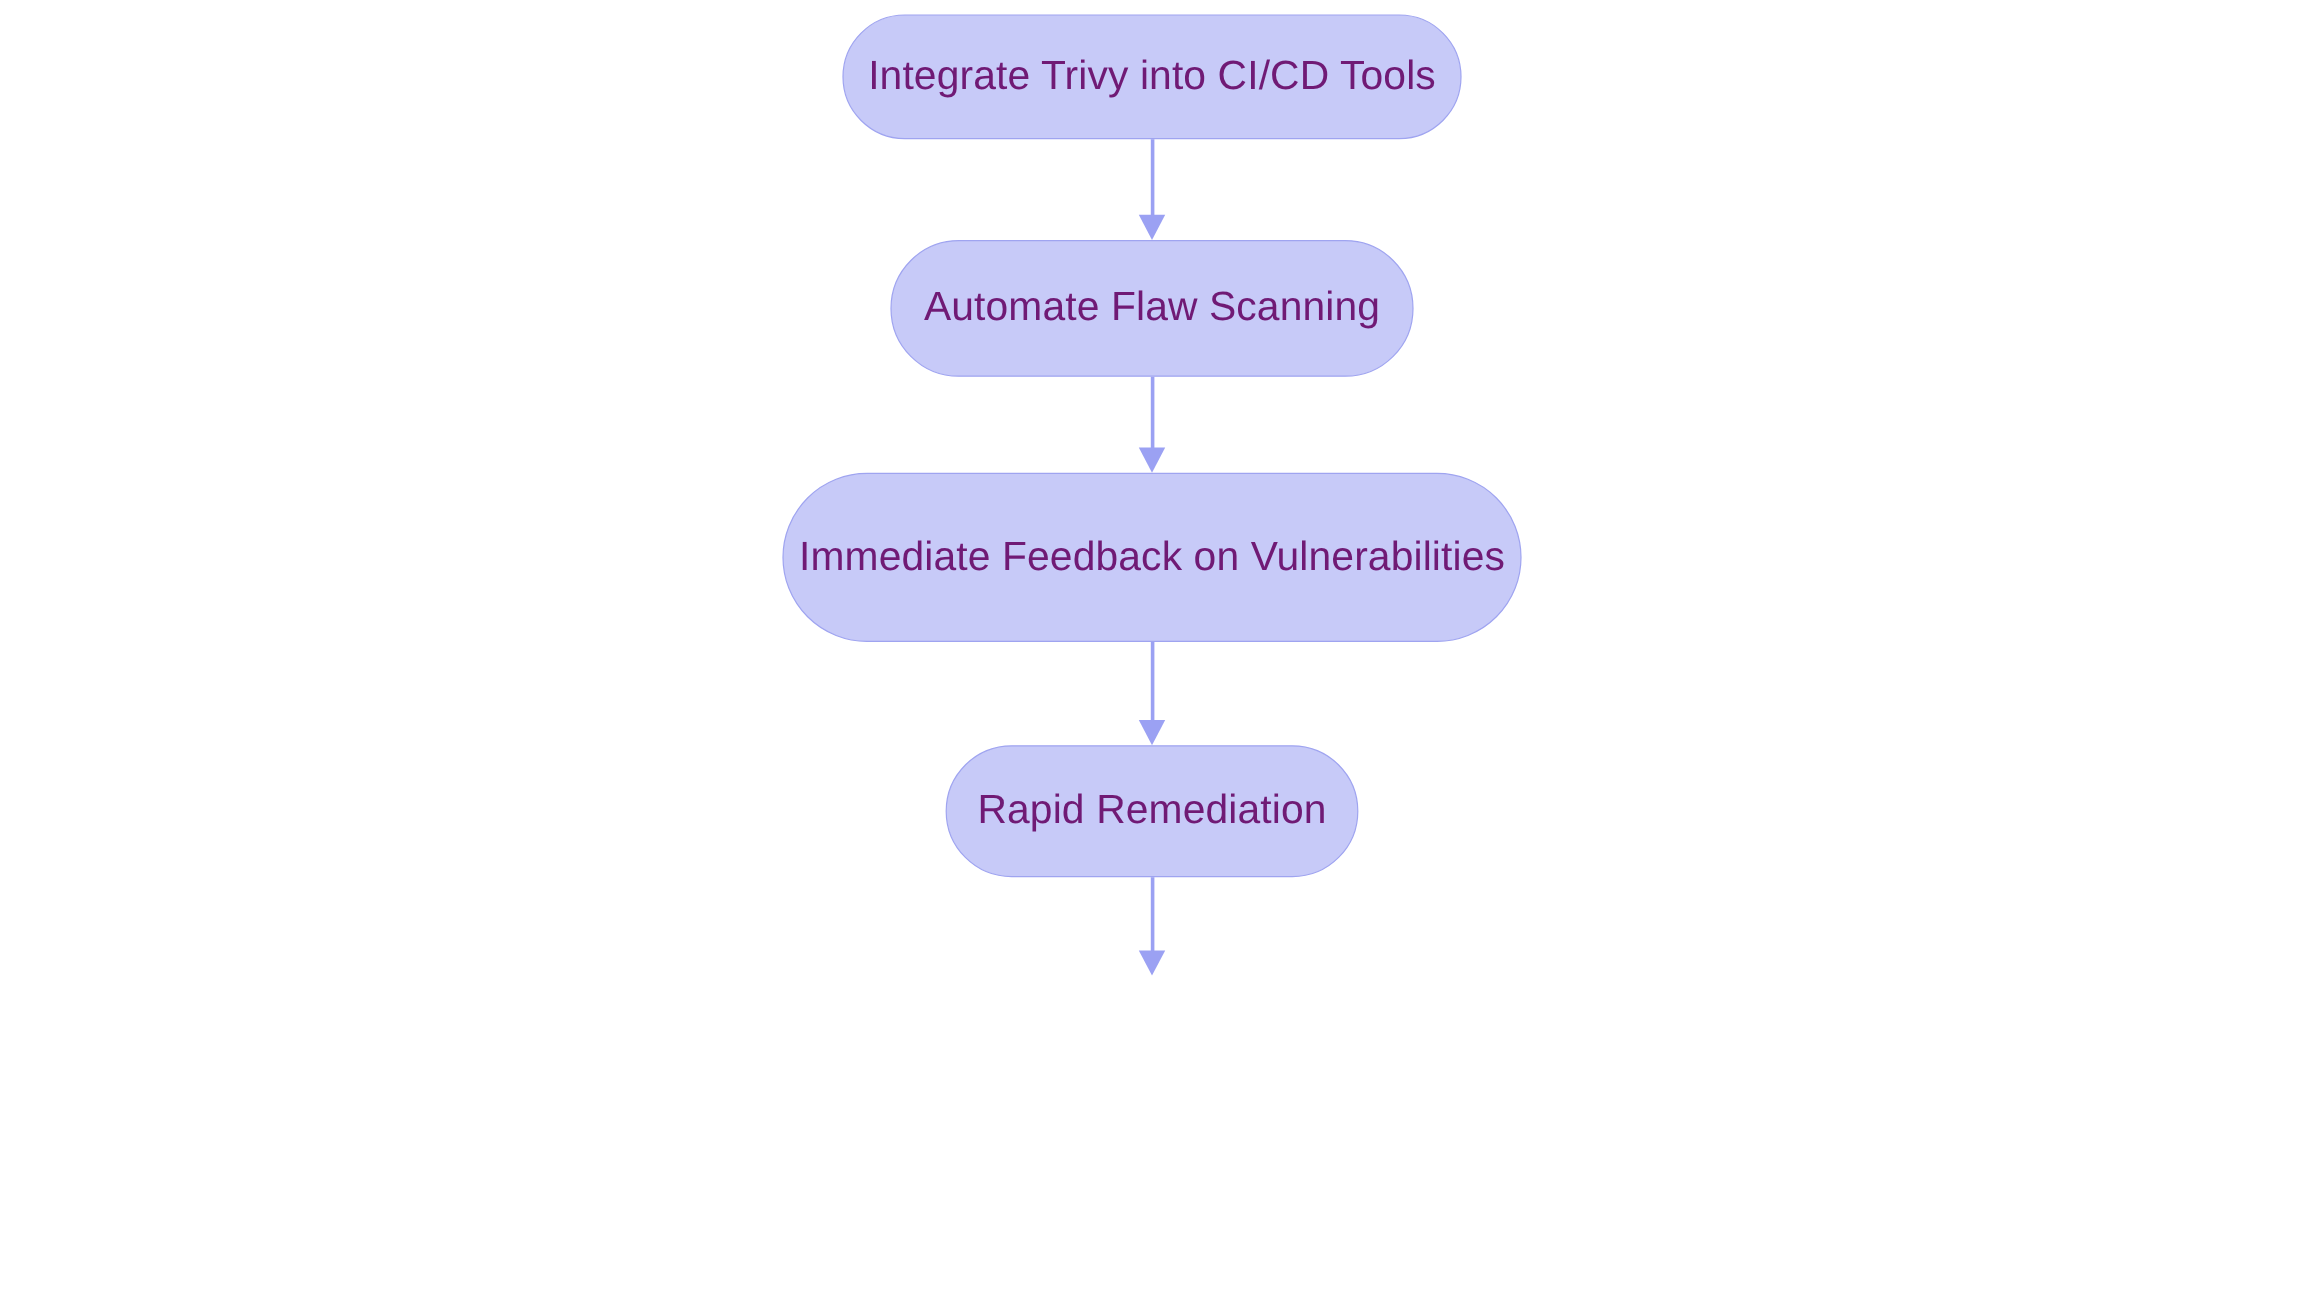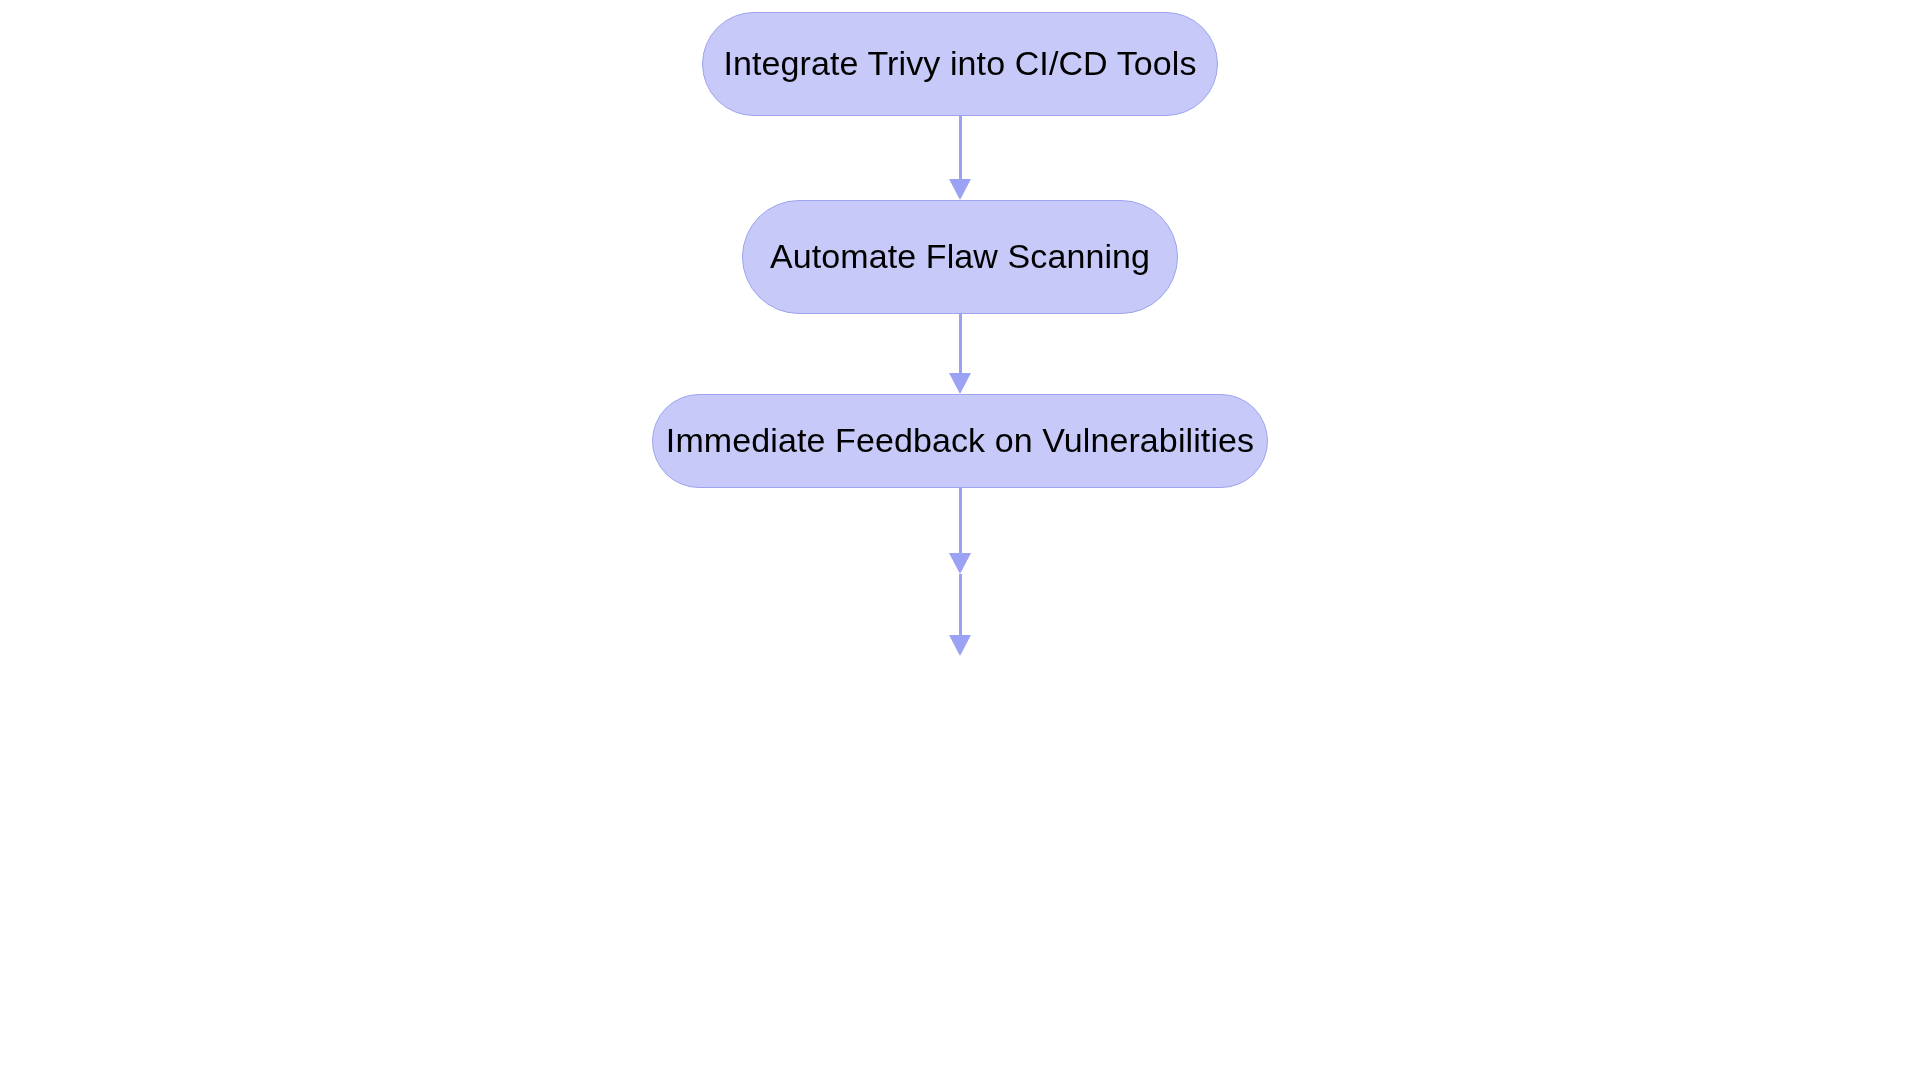--- a/index.html
+++ b/index.html
@@ -33,38 +33,38 @@
   }
 
   .node {
     box-sizing: border-box;
     display: flex;
     align-items: center;
     justify-content: center;
     background: #c7caf8;
     border: 1.6px solid #9fa4f0;
     border-radius: 999px;
-    color: #000000;
+    color: #701a75;
     font-size: 34px;
     font-weight: 400;
     letter-spacing: 0.1px;
     line-height: 1;
     white-space: nowrap;
     padding: 0 46px;
   }
 
   .node-label {
     display: block;
     transform: translateY(-1px);
   }
 
   
   .node-0 { width: 516px; height: 104px; margin-top: 12px; }
   .node-1 { width: 436px; height: 114px; }
-  .node-2 { width: 616px; height: 94px; }
+  .node-2 { width: 616px; height: 141px; }
   .node-3 { width: 344px; height: 110px; }
   .node-4 { width: 452px; height: 118px; }
 
   .connector {
     position: relative;
     width: 22px;
     display: flex;
     flex-direction: column;
     align-items: center;
     justify-content: flex-start;
@@ -115,20 +115,23 @@
 
     <div class="node node-2">
       <span class="node-label">Immediate Feedback on Vulnerabilities</span>
     </div>
 
     <div class="connector connector-2">
       <div class="connector-line"></div>
       <div class="arrow-head"></div>
     </div>
 
+    <div class="node node-3">
+      <span class="node-label">Rapid Remediation</span>
+    </div>
 
     <div class="connector connector-3">
       <div class="connector-line"></div>
       <div class="arrow-head"></div>
     </div>
 
 
   </div>
 </div>
 

